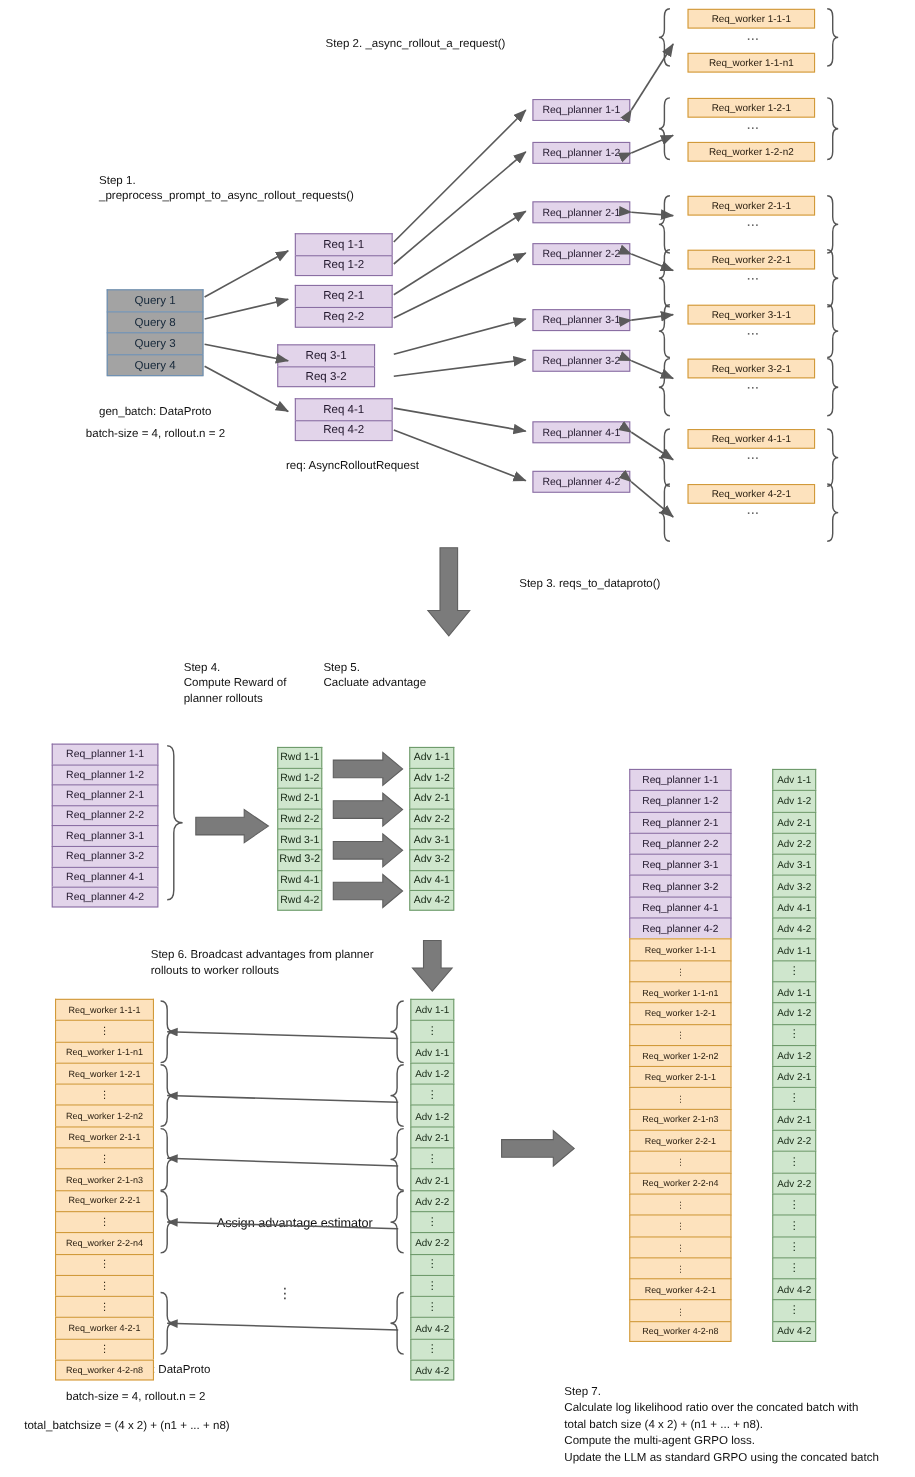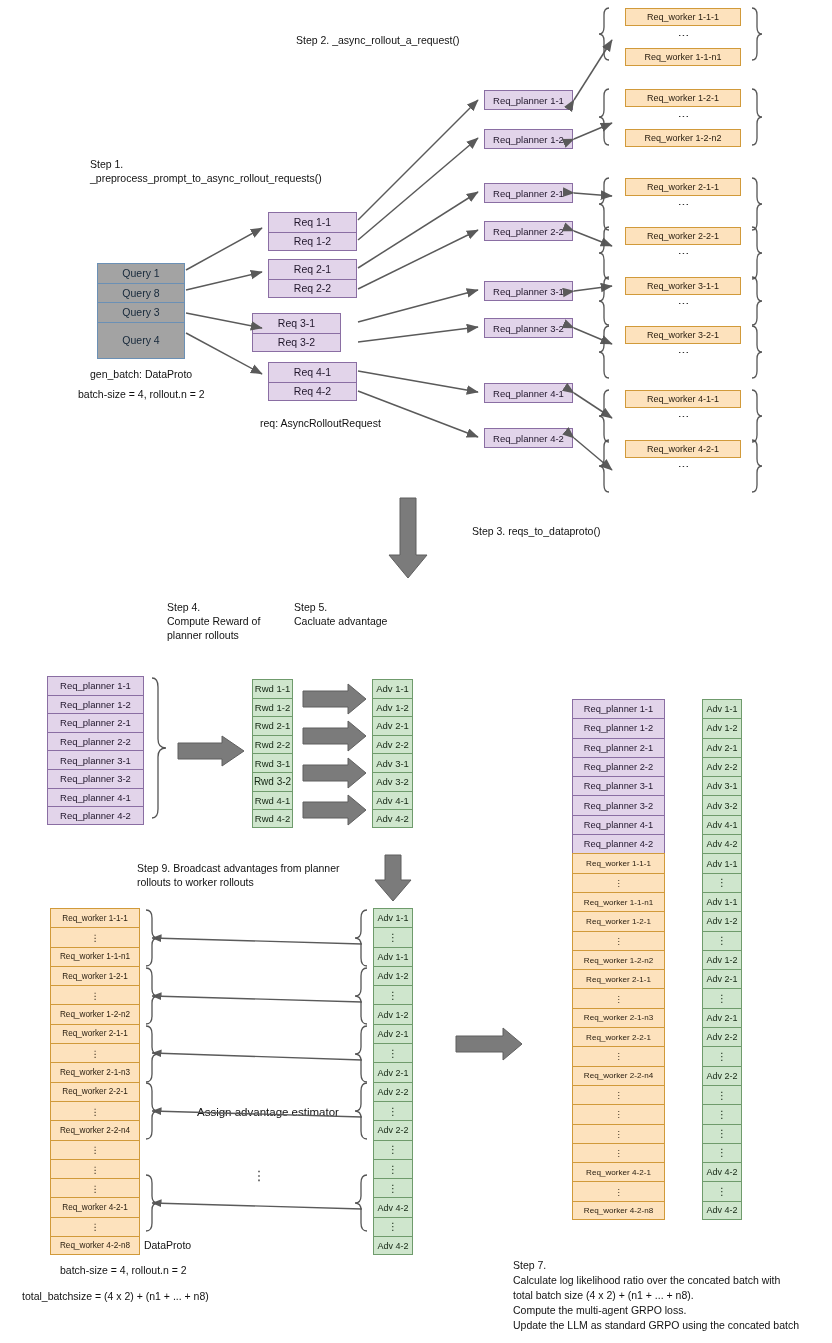--- a/index.html
+++ b/index.html
@@ -49,37 +49,37 @@
 _preprocess_prompt_to_async_rollout_requests()</div>
 <div class="abs cap" style="left:90px;top:367px;">gen_batch: DataProto</div>
 <div class="abs cap" style="left:78px;top:387px;">batch-size = 4, rollout.n = 2</div>
 <div class="abs cap" style="left:260px;top:416px;">req: AsyncRolloutRequest</div>
 <div class="abs cap" style="left:472px;top:524px;">Step 3. reqs_to_dataproto()</div>
 <div class="abs cap" style="left:167px;top:600px;">Step 4.
 Compute Reward of
 planner rollouts</div>
 <div class="abs cap" style="left:294px;top:600px;">Step 5.
 Cacluate advantage</div>
-<div class="abs cap" style="left:137px;top:861px;">Step 9. Broadcast advantages from planner
+<div class="abs cap" style="left:137px;top:861px;">Step 6. Broadcast advantages from planner
 rollouts to worker rollouts</div>
 <div class="abs cap" style="left:197px;top:1105px;font-size:11.5px;">Assign advantage estimator</div>
 <div class="abs cap" style="left:54px;top:1238px;">gen_batch_output: DataProto</div>
 <div class="abs cap" style="left:60px;top:1263px;">batch-size = 4, rollout.n = 2</div>
 <div class="abs cap" style="left:22px;top:1289px;">total_batchsize = (4 x 2) + (n1 + ... + n8)</div>
 <div class="abs cap" style="left:513px;top:1258px;line-height:15px;">Step 7.
 Calculate log likelihood ratio over the concated batch with
 total batch size (4 x 2) + (n1 + ... + n8).
 Compute the multi-agent GRPO loss.
 Update the LLM as standard GRPO using the concated batch</div>
 
 <div class="stack blue" id="query-stack" style="left:97px;top:263px;width:88px;">
     <div class="cell" style="height: 19.5px; font-size: 10.5px;">Query 1</div>
     <div class="cell" style="height: 19.5px; font-size: 10.5px;">Query 8</div>
     <div class="cell" style="height: 19.5px; font-size: 10.5px;">Query 3</div>
-    <div class="cell" style="height: 37px; font-size: 10.5px;">Query 4</div>
+    <div class="cell" style="height: 20px; font-size: 10.5px;">Query 4</div>
   </div>
 
 <div class="stack purple" id="req-g0" style="left:268px;top:212px;width:89px;">
     <div class="cell" style="height: 19.5px; font-size: 10.5px;">Req 1-1</div>
     <div class="cell" style="height: 19.5px; font-size: 10.5px;">Req 1-2</div>
   </div>
 <div class="stack purple" id="req-g1" style="left:268px;top:259px;width:89px;">
     <div class="cell" style="height: 19.5px; font-size: 10.5px;">Req 2-1</div>
     <div class="cell" style="height: 19.5px; font-size: 10.5px;">Req 2-2</div>
   </div>

